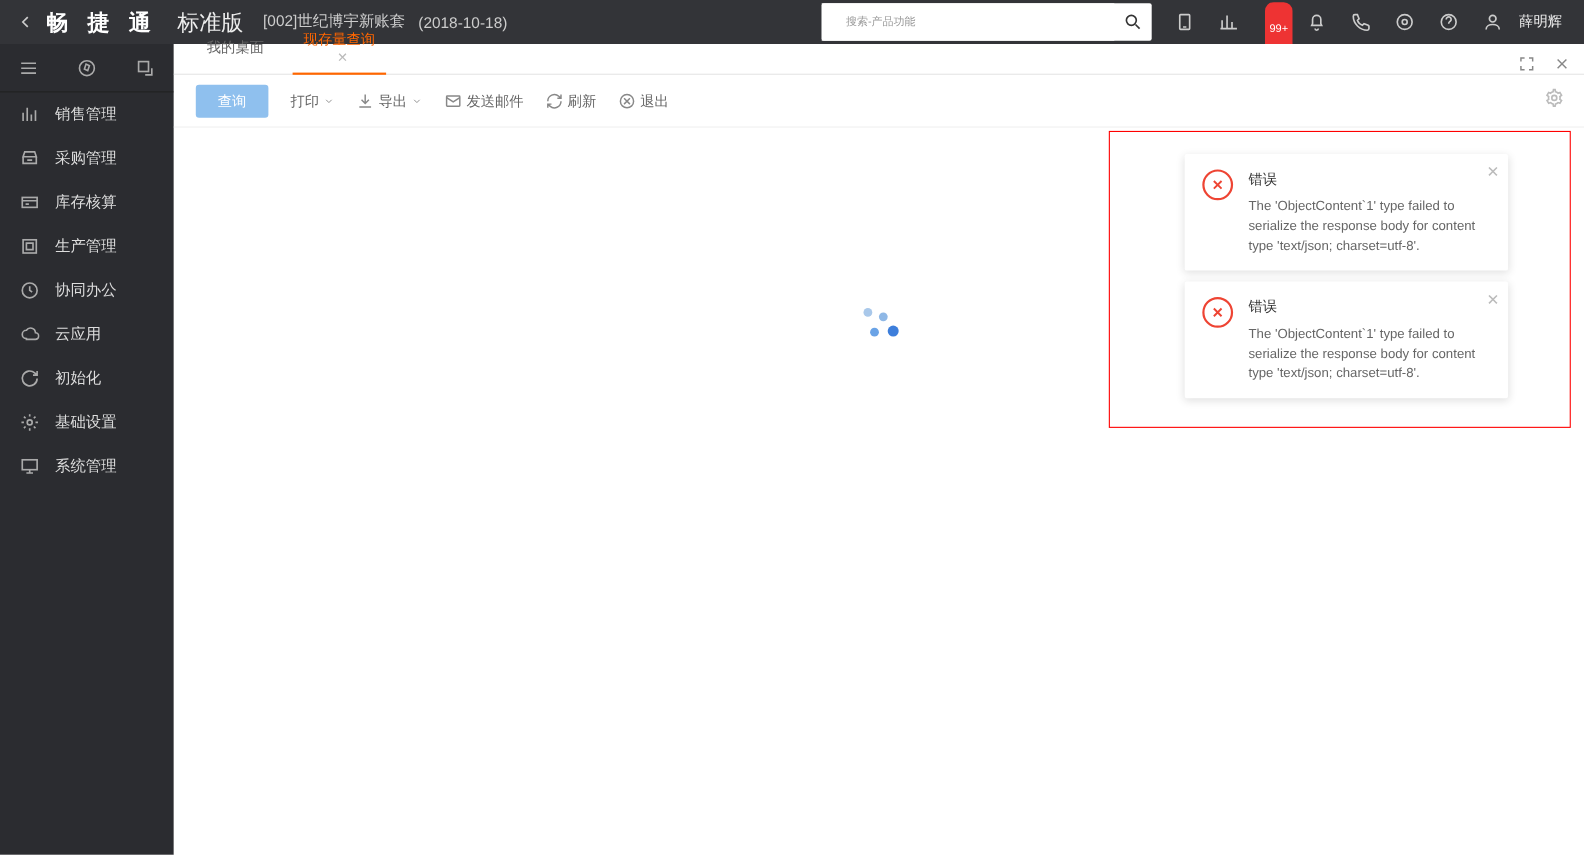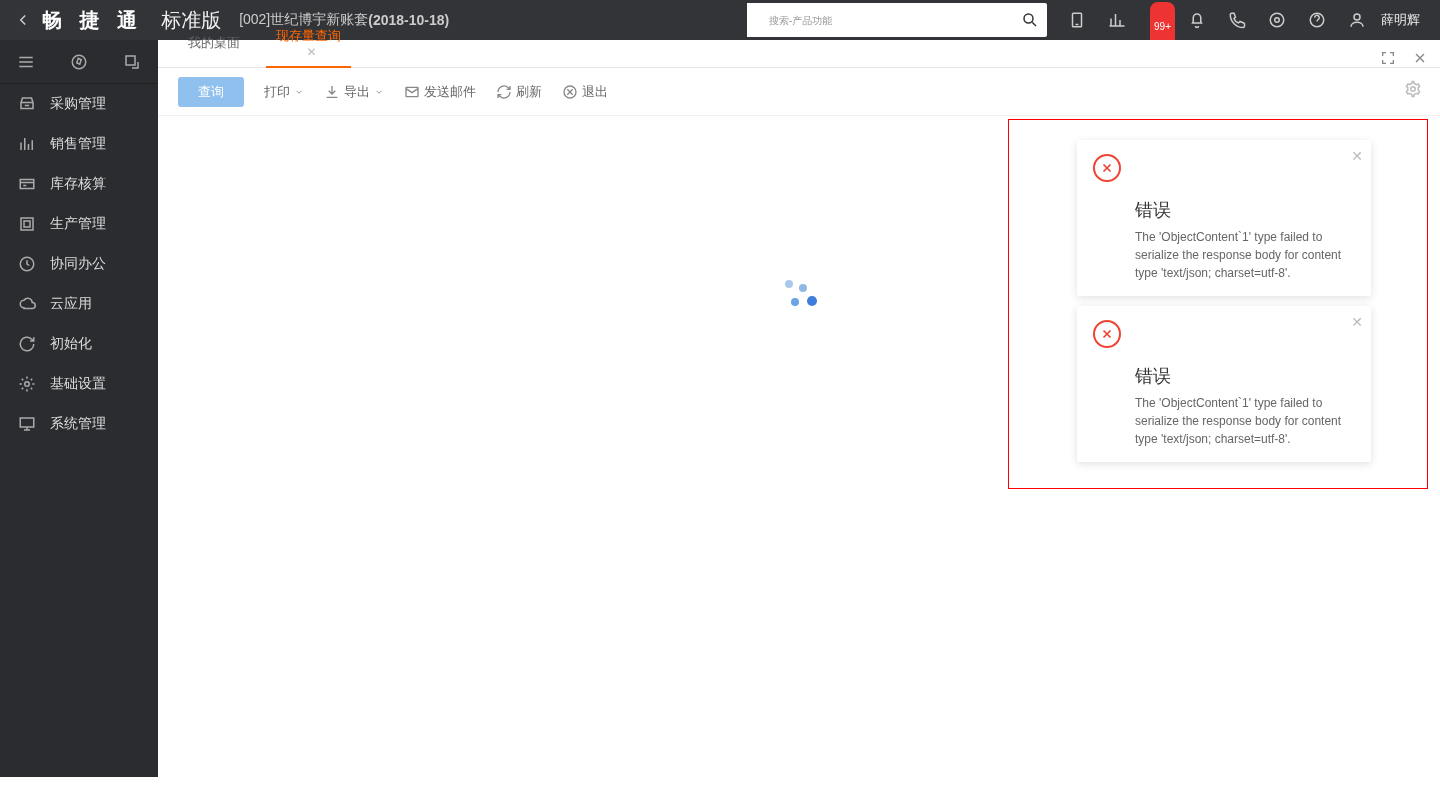--- a/index.html
+++ b/index.html
@@ -2,21 +2,21 @@
 <html><head>
 <meta charset="utf-8">
 <style>
 * { margin:0; padding:0; box-sizing:border-box; }
 body { font-family:"Microsoft YaHei","PingFang SC",sans-serif; font-size:13px; background:#fff; overflow:hidden; width:1440px; height:785px; }
 .top-bar { height:40px; background:#333438; display:flex; align-items:center; color:#ddd; padding:0 12px; }
 .back-arrow { width:22px; height:22px; margin-right:8px; display:flex; align-items:center; justify-content:center; cursor:pointer; }
 .logo-txt { font-size:20px; font-weight:bold; letter-spacing:6px; color:#fff; margin-right:18px; }
 .edition { font-size:20px; color:#eee; margin-right:18px; }
 .subtitle { font-size:14px; color:#ccc; }
-.subtitle2 { font-size:14px; color:#ccc; margin-left:0;font-weight:bold; }
+.subtitle2 { font-size:14px; color:#ccc; margin-left:12px; }
 .spacer { flex:1; }
 .search-wrap { position:relative; width:300px; height:34px; background:#fff; border-radius:2px; display:flex; align-items:center; }
 .search-wrap input { flex:1; border:none; outline:none; padding:0 22px; font-size:10px; color:#1d4ed8; height:100%; }
 .search-wrap input::placeholder { color:#999; }
 .search-btn { width:34px; height:34px; display:flex; align-items:center; justify-content:center; cursor:pointer; }
 .top-icons { display:flex; align-items:center; margin-left:10px; }
 .top-icons > div { width:40px; height:48px; display:flex; align-items:center; justify-content:center; cursor:pointer; position:relative; color:#ccc; }
 .badge { position:absolute; top:6px; right:2px; background:#e33; color:#fff; font-size:10px; padding:19px 4px; border-radius:8px; line-height:12px; }
 .user-name { color:#eee; font-size:13px; padding:0 8px 0 4px; }
 .main-wrap { display:flex; height:calc(100% - 48px); }
@@ -42,21 +42,21 @@
 .spinner { position:absolute; left:50%; top:160px; transform:translate(-50%,0); width:36px; height:36px; }
 .spinner span { position:absolute; width:8px; height:8px; border-radius:50%; }
 .spinner span:nth-child(1){ left:4px; top:4px; background:#a9c8ea; }
 .spinner span:nth-child(2){ left:18px; top:8px; background:#8fb8e6; }
 .spinner span:nth-child(3){ left:26px; top:20px; background:#3d7edb; width:10px; height:10px; }
 .spinner span:nth-child(4){ left:10px; top:22px; background:#6aa3e6; }
 .toast-wrap { position:absolute; right:12px; top:3px; width:420px; border:1px solid #f00; padding:10px 6px 18px 6px; background:transparent; }
 .toast { background:#fff; border-radius:2px; box-shadow:0 2px 8px rgba(0,0,0,0.12); margin:10px 50px 8px 62px; padding:14px 18px 14px 16px; position:relative; display:flex; }
 .toast .t-icon { width:28px; height:28px; border:2px solid #e43; border-radius:50%; display:flex; align-items:center; justify-content:center; color:#e43; margin-right:14px; flex-shrink:0; }
 .toast .t-close { position:absolute; right:8px; top:8px; color:#bbb; cursor:pointer; font-size:14px; }
-.toast-title { font-size:18px; color:#333; margin-bottom:6px;margin-top:44px; }
+.toast-title { font-size:13px; color:#333; margin-bottom:6px; }
 .toast-msg { font-size:12px; color:#666; line-height:1.5; max-width:240px; }
 svg { display:block; }
 </style>
 </head>
 <body>
 
 <div class="top-bar">
   <div class="back-arrow">
     <svg width="18" height="18" viewBox="0 0 24 24" fill="none" stroke="#ccc" stroke-width="2">
         <path d="M15 18l-6-6 6-6"></path>
@@ -144,32 +144,32 @@
           <svg width="18" height="18" viewBox="0 0 24 24" fill="none" stroke="#aaa" stroke-width="2">
             <rect x="4" y="4" width="12" height="12"></rect>
             <path d="M20 12v8h-8"></path>
           </svg>
         </div>
     </div>
     <div id="side-items">
         <div class="side-item">
           <span class="icon">
             <svg width="18" height="18" viewBox="0 0 24 24" fill="none" stroke="#aaa" stroke-width="2">
+              <path d="M4 20V10M9 20V4M14 20v-8M19 20V7"></path>
+            </svg>
+          </span>
+          <span>销售管理</span>
+        </div>
+        <div class="side-item">
+          <span class="icon">
+            <svg width="18" height="18" viewBox="0 0 24 24" fill="none" stroke="#aaa" stroke-width="2">
               <path d="M6 4h12l2 6H4zM4 10v8h16v-8M9 14h6"></path>
             </svg>
           </span>
           <span>采购管理</span>
-        </div>
-        <div class="side-item">
-          <span class="icon">
-            <svg width="18" height="18" viewBox="0 0 24 24" fill="none" stroke="#aaa" stroke-width="2">
-              <path d="M4 20V10M9 20V4M14 20v-8M19 20V7"></path>
-            </svg>
-          </span>
-          <span>销售管理</span>
         </div>
         <div class="side-item">
           <span class="icon">
             <svg width="18" height="18" viewBox="0 0 24 24" fill="none" stroke="#aaa" stroke-width="2">
               <rect x="3" y="6" width="18" height="12"></rect>
               <path d="M3 10h18M7 14h4"></path>
             </svg>
           </span>
           <span>库存核算</span>
         </div>

